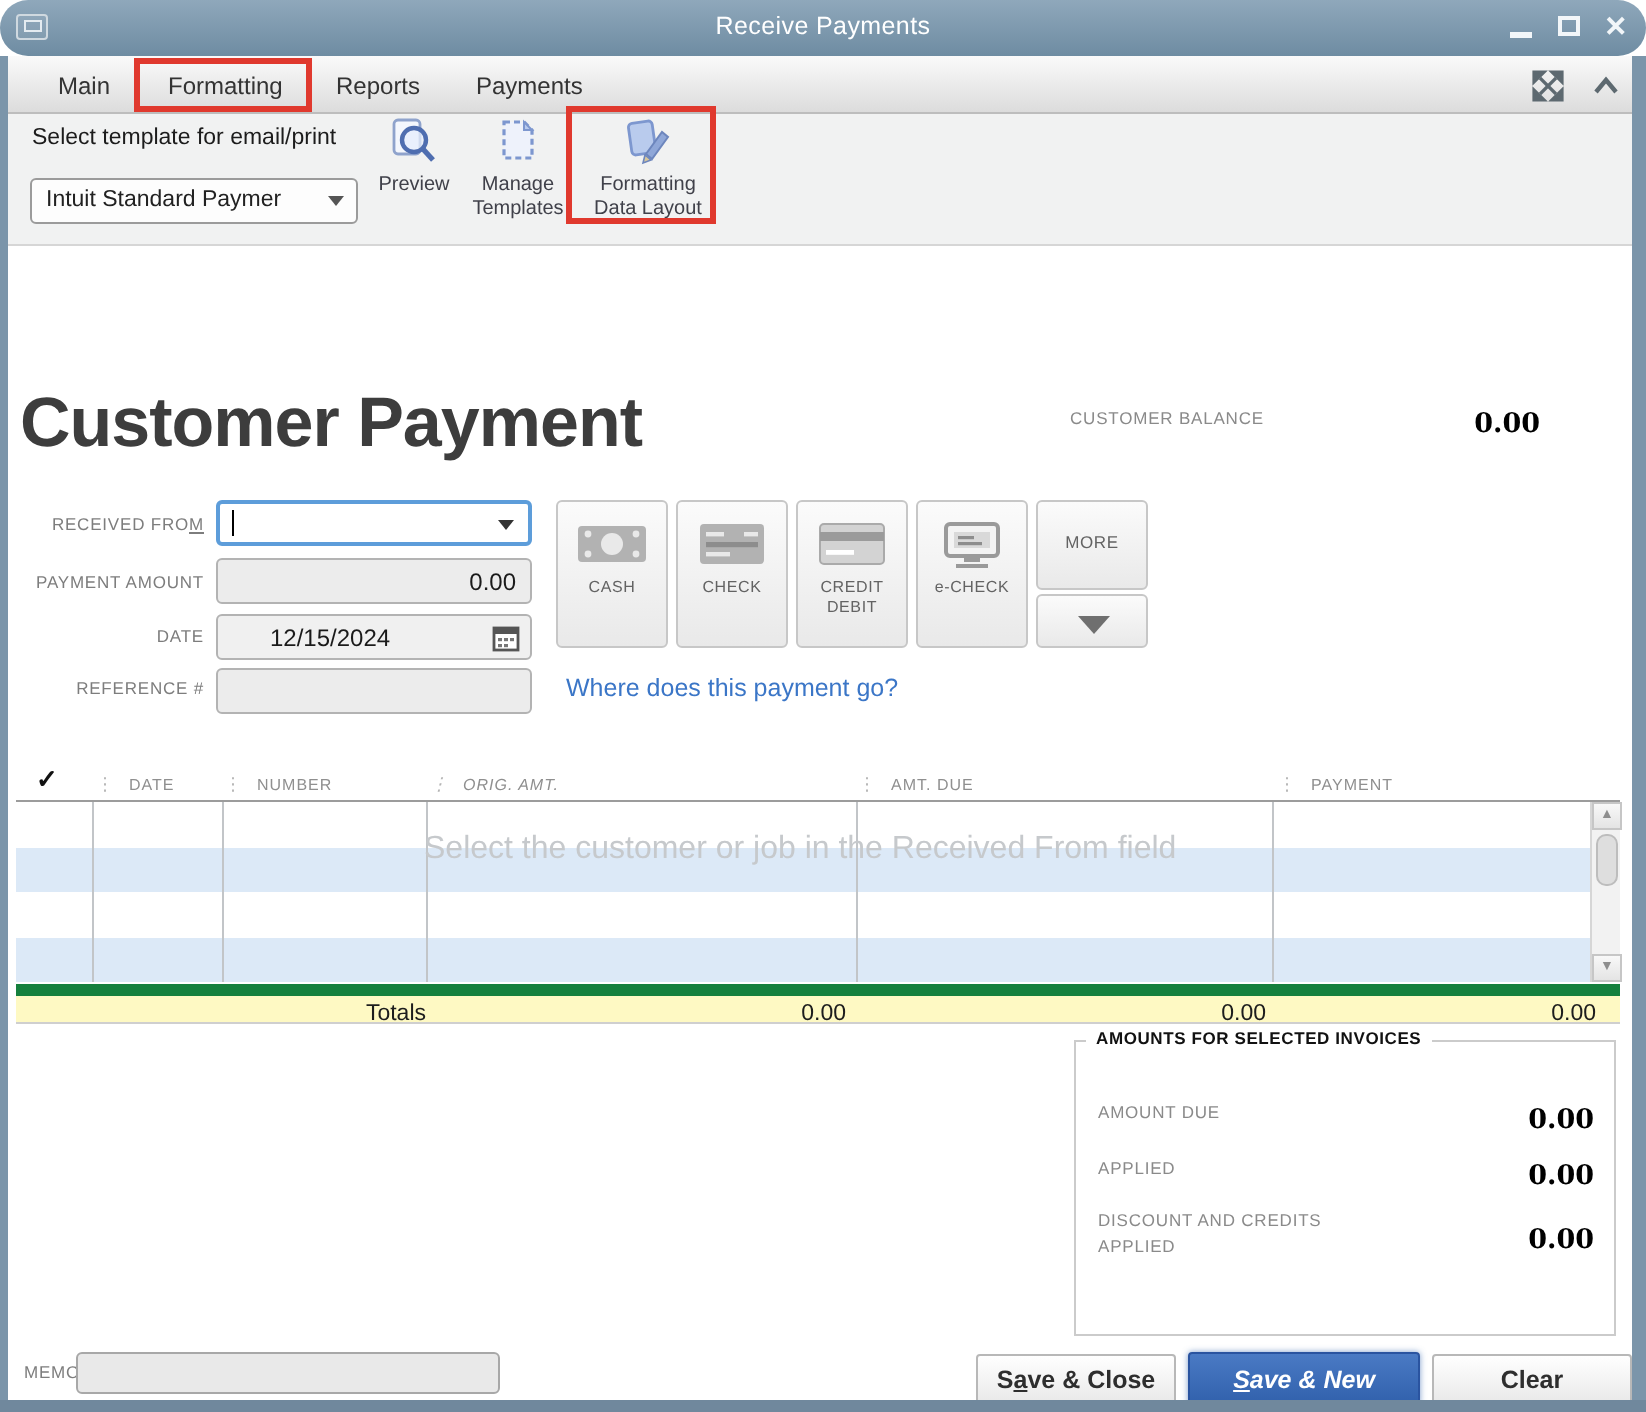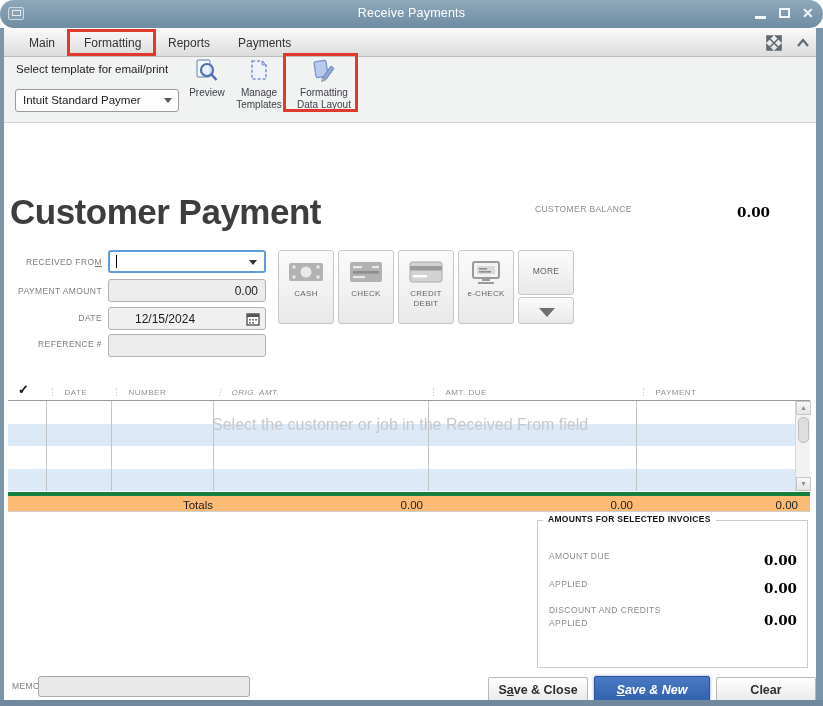--- a/index.html
+++ b/index.html
@@ -101,22 +101,22 @@
   .r0{top:0;} .r1{top:23px;height:22px;} .r2{top:45px;} .r3{top:68px;height:22px;}
   .vline{position:absolute;top:401px;width:1px;height:90px;background:#c2c5c8;}
   .v0{left:46px;} .v1{left:111px;} .v2{left:213px;} .v3{left:428px;} .v4{left:636px;}
   .tplaceholder{position:absolute;left:212px;top:416px;font-size:16px;color:#c6c9cc;}
   .scrollbar{position:absolute;left:795px;top:401px;width:15px;height:90px;background:#f2f2f2;border-left:1px solid #d6d6d6;}
   .sbtn{position:absolute;left:0;width:15px;height:14px;background:linear-gradient(#f8f8f8,#e4e4e4);
     border:1px solid #c6c6c6;text-align:center;line-height:12px;font-size:7px;color:#8e8e8e;}
   .sbtn.up{top:0;} .sbtn.dn{bottom:0;}
   .sthumb{position:absolute;left:2px;top:16px;width:11px;height:26px;background:#dedede;
     border:1px solid #bdbdbd;border-radius:5px;}
-  .totals{position:absolute;left:8px;top:492px;width:802px;height:20px;background:#fdba74;
-    border-top:4px solid #15803d;border-bottom:1px solid #cfcfcf;font-size:11.5px;color:#1d1d1d;}
+  .totals{position:absolute;left:8px;top:492px;width:802px;height:20px;background:#fef9c3;
+    border-top:6px solid #15803d;border-bottom:1px solid #cfcfcf;font-size:11.5px;color:#1d1d1d;}
   .totals .cell{position:absolute;top:3px;text-align:right;}
   .tl{left:105px;width:100px;} .t0{left:330px;width:85px;} .t1{left:540px;width:85px;} .t2{left:705px;width:85px;}
 
   
   .panel{position:absolute;left:537px;top:520px;width:271px;height:148px;border:1px solid #cbcbcb;}
   .panel-title{position:absolute;left:543px;top:514px;background:#fff;padding:0 5px;
     font-size:8.5px;font-weight:bold;color:#111;letter-spacing:.3px;}
   .prow-label{position:absolute;left:549px;font-size:8.5px;color:#8a8a8a;letter-spacing:.4px;
     white-space:pre-line;line-height:1.55;}
   .prow-value{position:absolute;left:700px;width:97px;text-align:right;font-size:13.5px;}
@@ -293,20 +293,21 @@
     </svg></div>
     <div class="lbl">e-CHECK</div>
   </div>
   <div class="pmbtn more">
     <div class="lbl">MORE</div>
   </div>
   <div class="moredrop">
     <span class="tri"></span>
   </div>
 
+  <div class="paylink">Where does this payment go?</div>
 
   <div class="thead">
     <span class="chk">✓</span>
     <span class="th c0">DATE</span>
     <span class="th c1">NUMBER</span>
     <span class="th c2">ORIG. AMT.</span>
     <span class="th c3">AMT. DUE</span>
     <span class="th c4">PAYMENT</span>
   </div>
   <div class="tbody">

